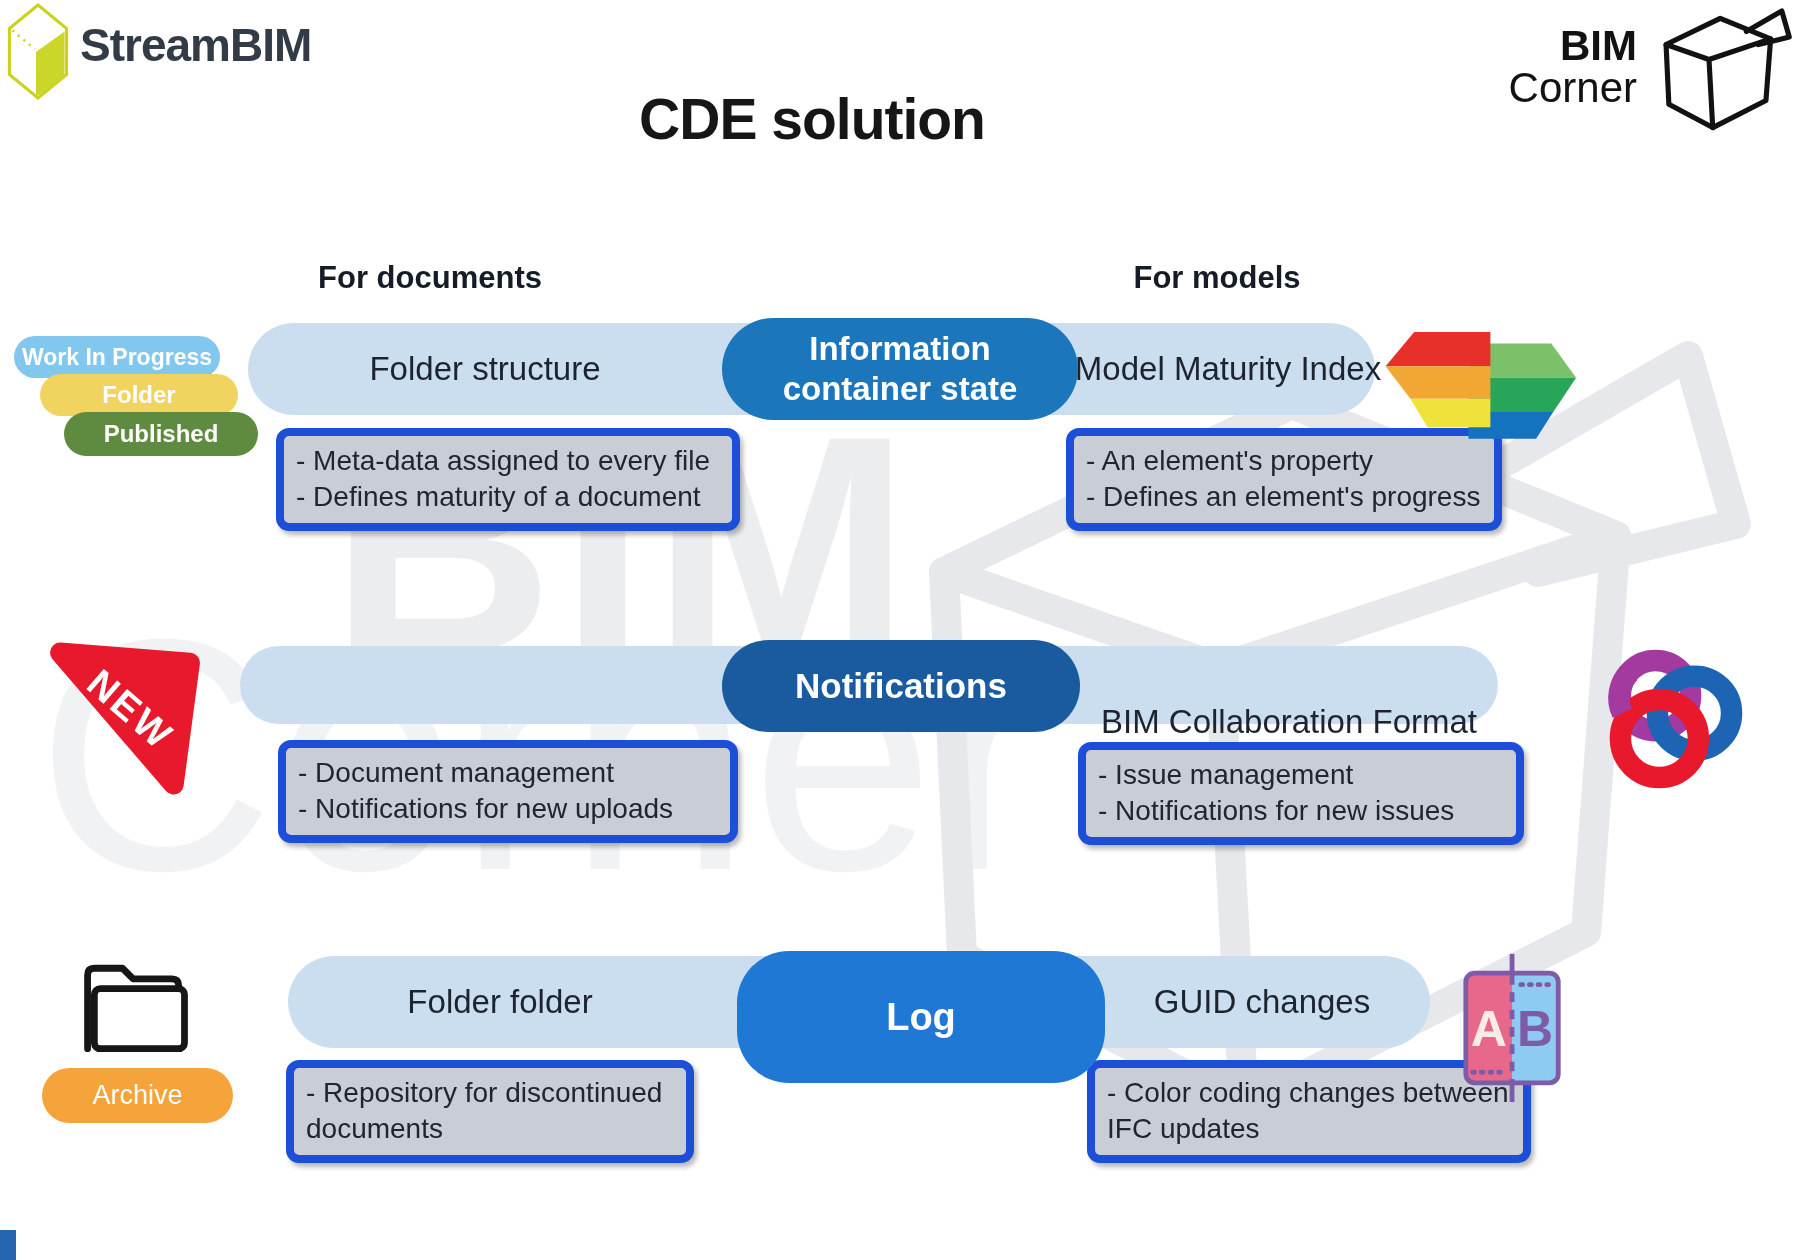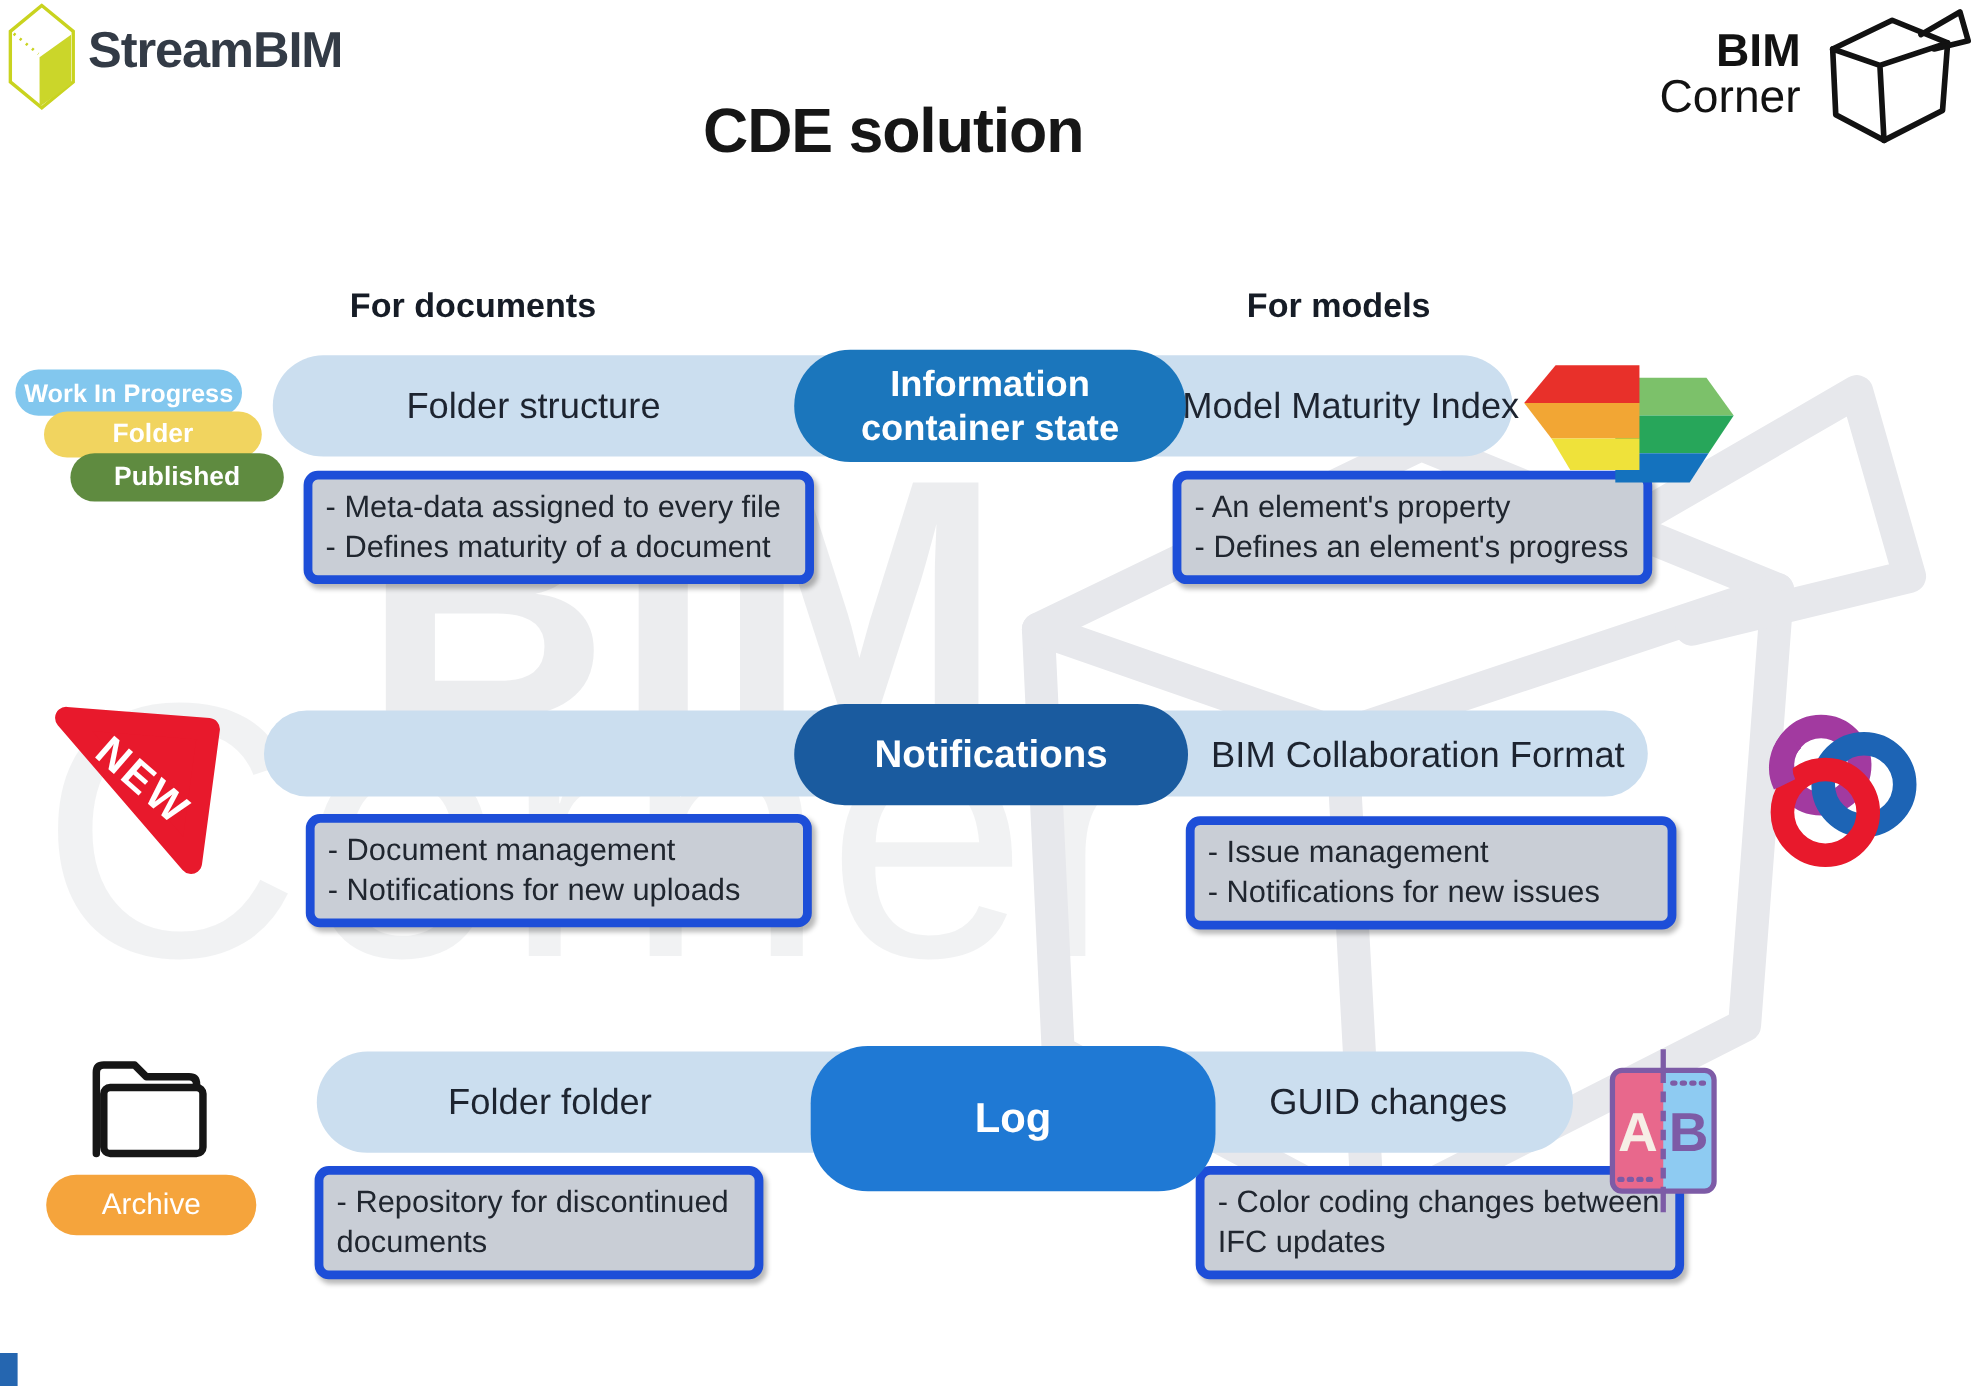--- a/index.html
+++ b/index.html
@@ -28,21 +28,21 @@
   #band-3{left:288px;top:956px;width:1142px;height:92px;border-radius:46px;}
   .cpill{position:absolute;z-index:3;border-radius:52px;display:flex;flex-direction:column;align-items:center;justify-content:center;
          color:#fff;font-weight:700;text-align:left;line-height:1.22;}
   #cpill-1{left:722px;top:318px;width:356px;height:102px;background:#1B76BC;font-size:33px;}
   #cpill-2{left:722px;top:640px;width:358px;height:92px;background:#1A5B9F;font-size:35px;}
   #cpill-3{left:737px;top:951px;width:368px;height:132px;background:#1F79D4;font-size:38px;}
   .side-label{position:absolute;z-index:2;transform:translate(-50%,-50%);font-size:33px;font-weight:400;color:#1d2430;white-space:nowrap;}
   #lbl-1L{left:485px;top:369px;}
   #lbl-1R{left:1228px;top:369px;}
   #lbl-2L{left:481px;top:686px;}
-  #lbl-2R{left:1289px;top:686px;text-align:right;}
+  #lbl-2R{left:1289px;top:722px;text-align:right;}
   #lbl-3L{left:500px;top:1002px;}
   #lbl-3R{left:1262px;top:1002px;}
   .detail-box{position:absolute;z-index:2;background:#C9CED6;border:8px solid #1d4ed8;border-radius:13px;
               box-shadow:3px 4px 5px rgba(0,0,0,0.28);padding:7px 12px;font-size:28px;line-height:1.3;color:#20262f;}
   #det-1L{left:276px;top:428px;width:424px;}
   #det-1R{left:1066px;top:428px;width:396px;}
   #det-2L{left:278px;top:740px;width:420px;}
   #det-2R{left:1078px;top:742px;width:406px;}
   #det-3L{left:286px;top:1060px;width:368px;}
   #det-3R{left:1087px;top:1060px;width:404px;}

